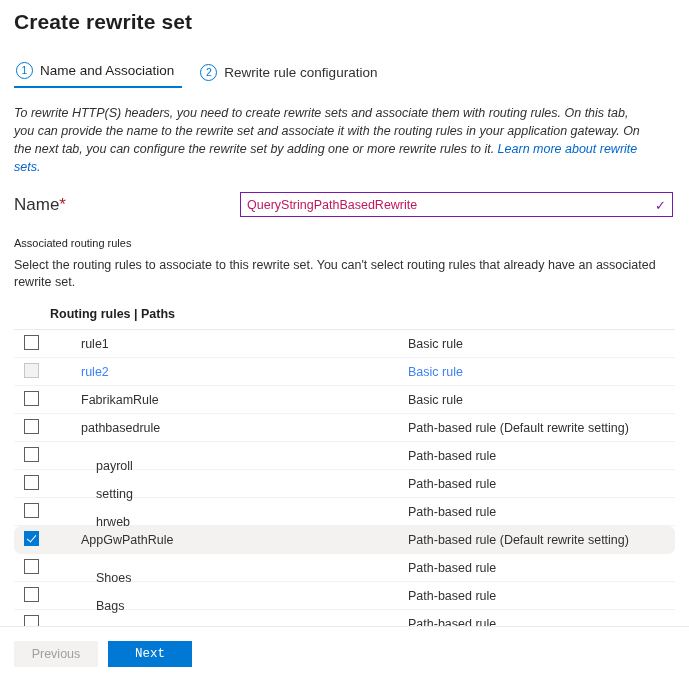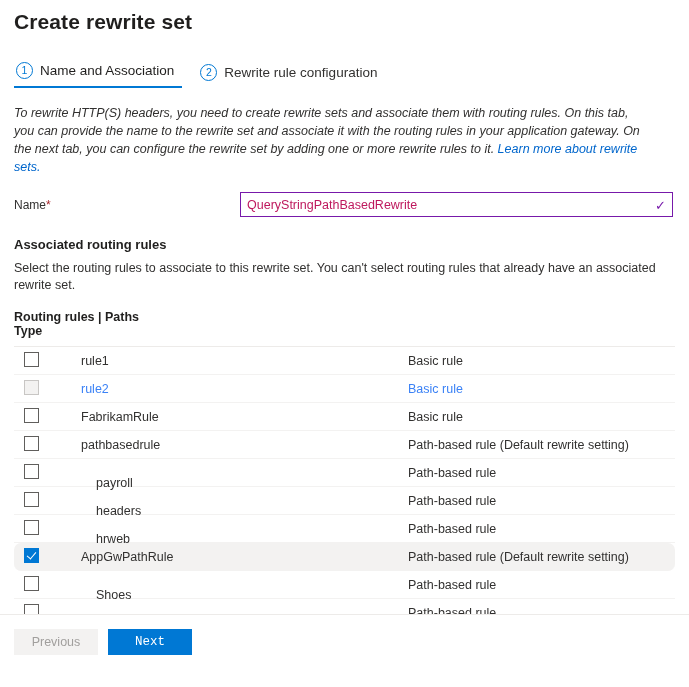--- a/index.html
+++ b/index.html
@@ -68,21 +68,21 @@
     font-style: italic;
   }
   .desc a { color: #0066cc; text-decoration: none; }
 
   .name-row {
     display: flex;
     align-items: center;
     padding: 16px 14px 0 14px;
   }
   .name-label {
-    font-size: 12px;
+    font-size: 17px;
     width: 226px;
     color: #323130;
   }
   .req { color: #a4262c; }
   .name-input-wrap {
     position: relative;
     flex: 1;
     max-width: 433px;
   }
   .name-input {
@@ -101,22 +101,22 @@
     position: absolute;
     right: 7px; top: 50%;
     transform: translateY(-50%);
     color: #7719aa;
     font-size: 13px;
     line-height: 1;
     pointer-events: none;
   }
 
   .section-title {
-    font-size: 13px;
-    font-weight: 700;
+    font-size: 11px;
+    font-weight: 400;
     padding: 20px 14px 0 14px;
     color: #201f1e;
   }
   .section-sub {
     font-size: 12.5px;
     padding: 8px 14px 0 14px;
     color: #323130;
     line-height: 17px;
   }
 
@@ -124,21 +124,20 @@
     margin: 16px 14px 0 14px;
     width: 661px;
   }
   .thead {
     display: flex;
     font-size: 12.5px;
     font-weight: 700;
     color: #201f1e;
     border-bottom: 1px solid #edebe9;
     padding-bottom: 8px;
-    flex-direction: column;
   }
   .col-cb { width: 36px; flex: none; }
   .col-name { width: 318px; flex: none; }
   .col-type { flex: 1; }
   .trow {
     display: flex;
     align-items: center;
     height: 28px;
     font-size: 12.5px;
     color: #323130;
@@ -165,21 +164,21 @@
     left: 4px; top: 1px;
     width: 4px; height: 8px;
     border: solid #ffffff;
     border-width: 0 1.6px 1.6px 0;
     transform: rotate(40deg);
   }
   .cell-name { padding-left: 11px; }
   .cell-name.indent { padding-left: 26px; margin-top: 20px; }
   .footer {
     position: absolute;
-    left: 0; right: 0; bottom: 16px;
+    left: 0; right: 0; bottom: 4px;
     height: 54px;
     border-top: 1px solid #edebe9;
     display: flex;
     align-items: center;
     padding-left: 14px;
     gap: 10px;
     background: #fff;
   }
   .btn {
     height: 26px;
@@ -234,21 +233,20 @@
     </div>
   </div>
 
   <div class="section-title">Associated routing rules</div>
   <div class="section-sub">Select the routing rules to associate to this rewrite set. You can't select routing rules that already have an associated rewrite set.</div>
 
   <div class="table">
     <div class="thead">
       <div class="col-cb"></div>
       <div class="col-name">Routing rules | Paths</div>
-      <div class="col-type">Type</div>
     </div>
     <div id="rows-container">
         <div class="trow">
           <div class="col-cb"><span class="cb"></span></div>
           <div class="col-name cell-name">rule1</div>
           <div class="col-type">Basic rule</div>
         </div>
         <div class="trow disabled">
           <div class="col-cb"><span class="cb disabled"></span></div>
           <div class="col-name cell-name">rule2</div>
@@ -264,21 +262,21 @@
           <div class="col-name cell-name">pathbasedrule</div>
           <div class="col-type">Path-based rule (Default rewrite setting)</div>
         </div>
         <div class="trow">
           <div class="col-cb"><span class="cb"></span></div>
           <div class="col-name cell-name indent">payroll</div>
           <div class="col-type">Path-based rule</div>
         </div>
         <div class="trow">
           <div class="col-cb"><span class="cb"></span></div>
-          <div class="col-name cell-name indent">headers</div>
+          <div class="col-name cell-name indent">setting</div>
           <div class="col-type">Path-based rule</div>
         </div>
         <div class="trow">
           <div class="col-cb"><span class="cb"></span></div>
           <div class="col-name cell-name indent">hrweb</div>
           <div class="col-type">Path-based rule</div>
         </div>
         <div class="trow selected">
           <div class="col-cb"><span class="cb checked"></span></div>
           <div class="col-name cell-name">AppGwPathRule</div>

